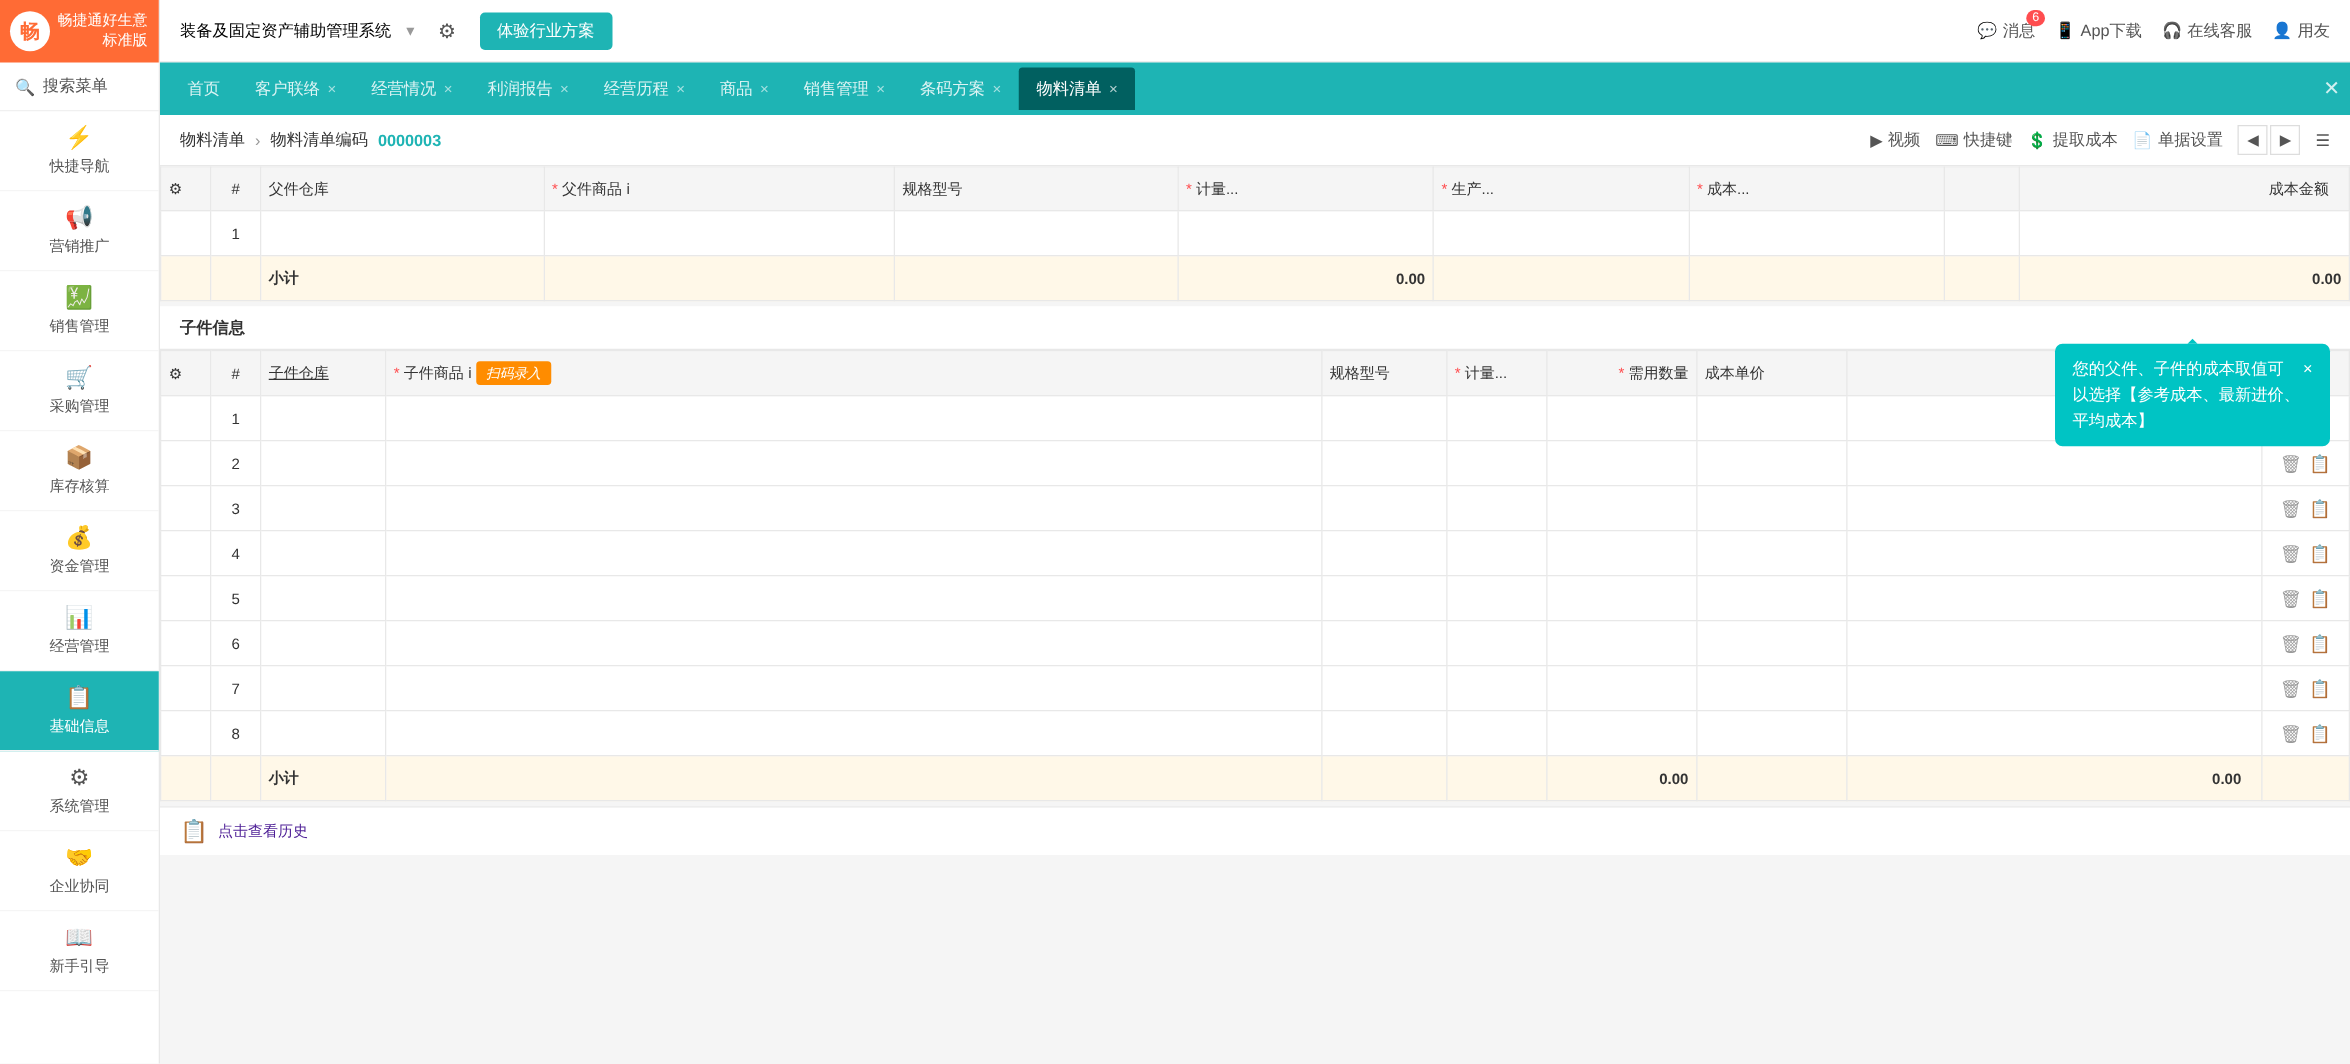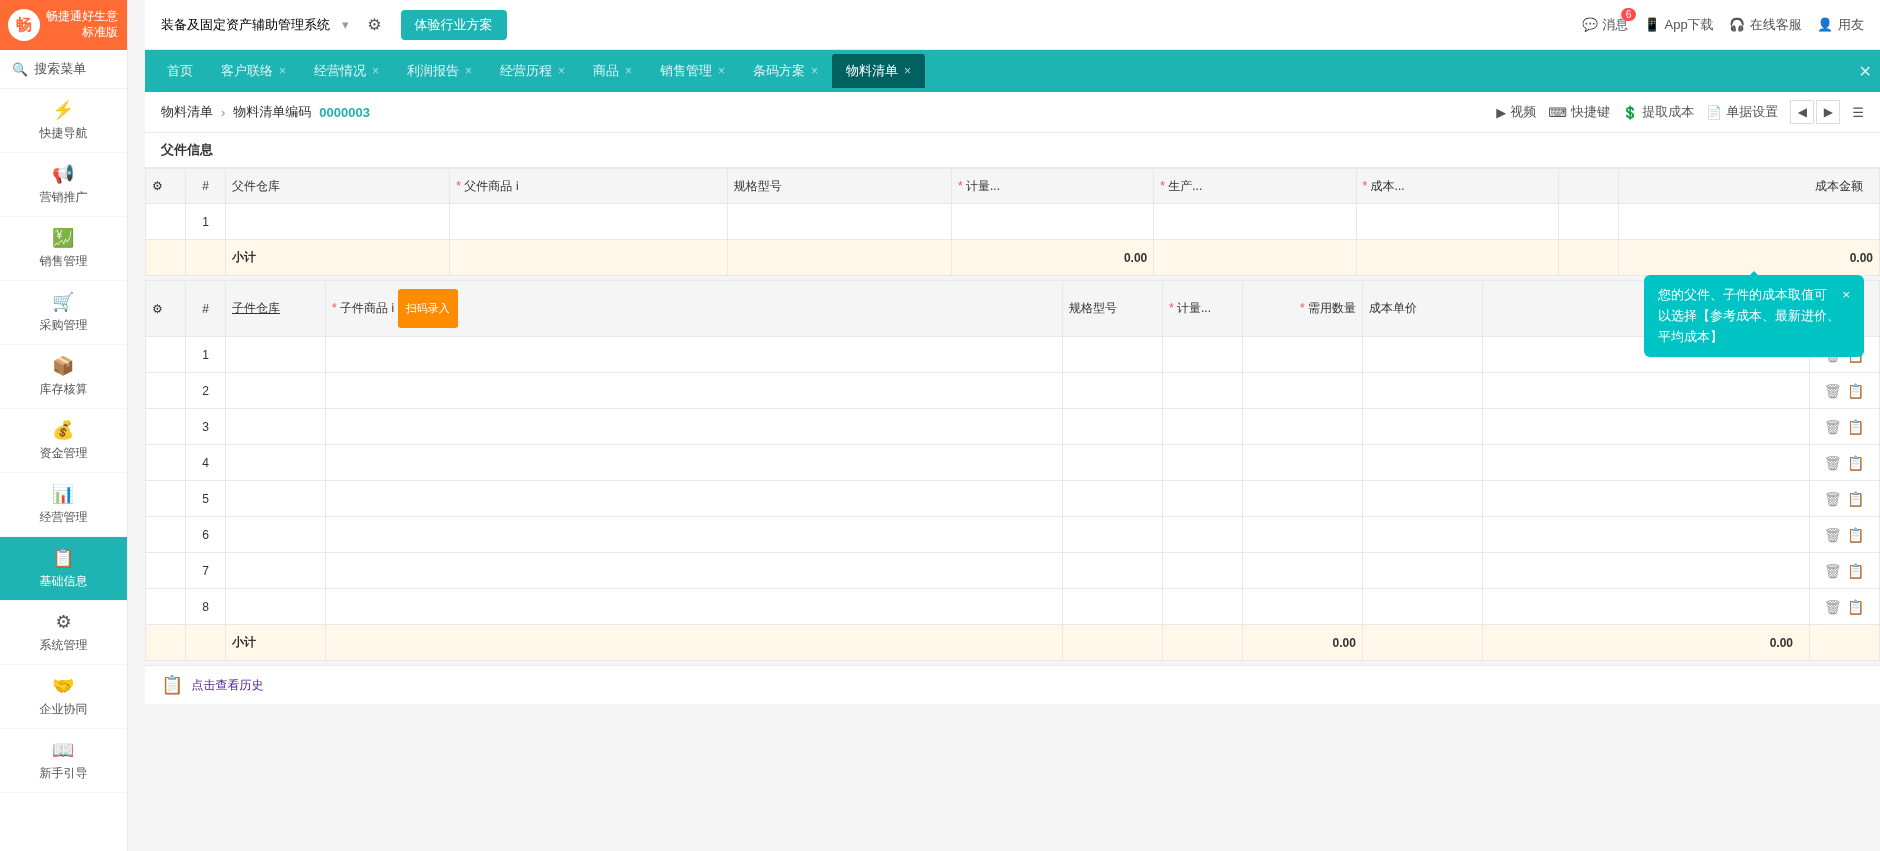--- a/index.html
+++ b/index.html
@@ -57,21 +57,20 @@
     }
     .sidebar-nav-item .nav-icon { font-size: 18px; }
     .sidebar-nav-item.highlighted { background: #1eb4b4; color: #fff; }
 
     
     .main-content {
       flex: 1;
       display: flex;
       flex-direction: column;
       overflow: hidden;
-      margin-left: 17px;
     }
 
     
     .top-bar {
       background: #fff;
       height: 50px;
       display: flex;
       align-items: center;
       justify-content: space-between;
       padding: 0 16px;
@@ -226,24 +225,25 @@
       text-align: center;
     }
     .required-star { color: #ff4d4f; }
     .col-amount { text-align: right; }
     .subtotal-amount { text-align: right; color: #333; }
 
     .scan-btn {
       background: #ff8c00;
       color: #fff;
       border: none;
-      padding: 12px 8px;
+      padding: 2px 8px;
       border-radius: 3px;
       font-size: 11px;
       cursor: pointer;
+      font-style: italic;
     }
 
     .action-icons {
       display: flex;
       gap: 6px;
       justify-content: center;
     }
     .action-icon {
       cursor: pointer;
       color: #999;
@@ -470,21 +470,20 @@
       </div>
       <div class="toolbar-btn">
         <span>☰</span>
       </div>
     </div>
   </div>
 
   <div class="content-area">
 
     <div class="section">
-      <div class="section-title">父件信息</div>
       <table class="data-table">
         <thead>
           <tr>
             <th class="col-settings">⚙</th>
             <th style="width:40px;text-align:center;">#</th>
             <th>父件仓库</th>
             <th><span class="required-star">*</span> 父件商品 ℹ</th>
             <th>规格型号</th>
             <th><span class="required-star">*</span> 计量...</th>
             <th><span class="required-star">*</span> 生产...</th>
@@ -516,20 +515,21 @@
             <td></td>
             <td></td>
             <td></td>
             <td class="subtotal-amount">0.00</td>
           </tr>
         </tbody>
       </table>
     </div>
 
     <div class="section">
+      <div class="section-title">子件信息</div>
       <table class="data-table">
         <thead>
           <tr>
             <th class="col-settings">⚙</th>
             <th style="width:40px;text-align:center;">#</th>
             <th style="width:100px;text-decoration:underline;">子件仓库</th>
             <th style="min-width:160px;"><span class="required-star">*</span> 子件商品 ℹ <button class="scan-btn">扫码录入</button></th>
             <th style="width:100px;">规格型号</th>
             <th style="width:80px;"><span class="required-star">*</span> 计量...</th>
             <th style="width:120px; text-align:right;"><span class="required-star">*</span> 需用数量</th>

